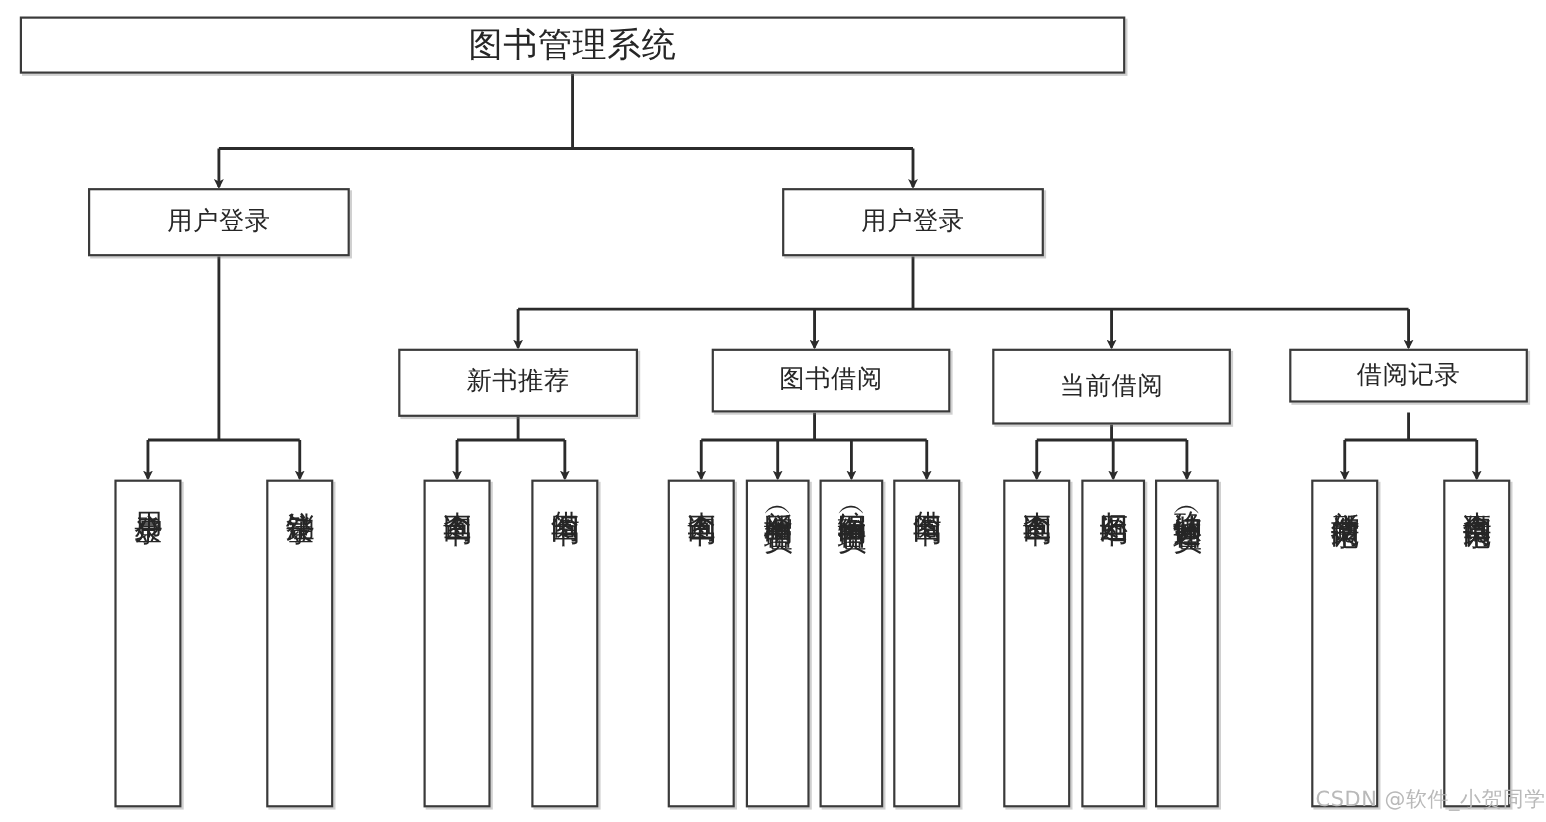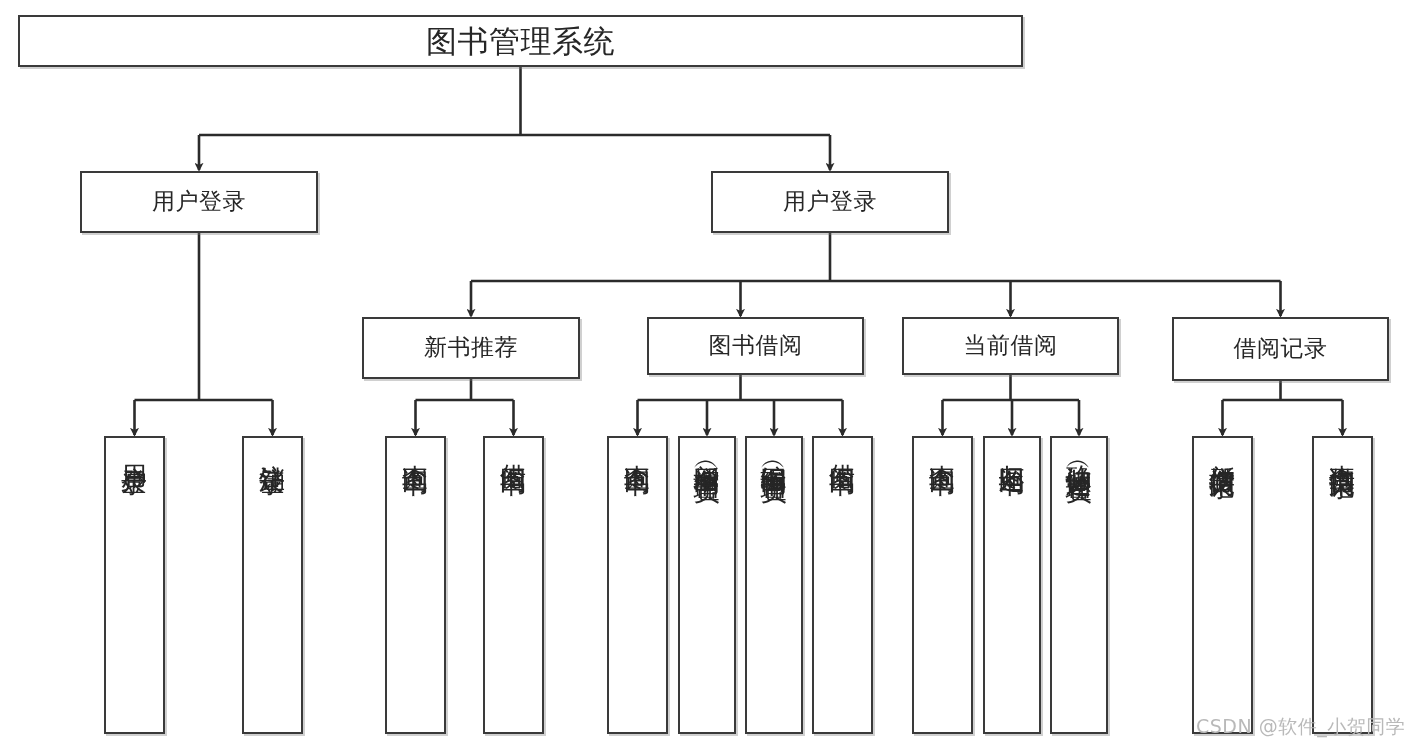--- a/index.html
+++ b/index.html
@@ -131,24 +131,24 @@
       </div>
       <div class="node horiz" style="left: 711px; top: 171px; width: 238px; height: 62px;">
         <span class="label">用户登录</span>
       </div>
       <div class="node horiz" style="left: 362px; top: 317px; width: 218px; height: 62px;">
         <span class="label">新书推荐</span>
       </div>
       <div class="node horiz" style="left: 632px; top: 317px; width: 217px; height: 58px; margin-left: 15px;">
         <span class="label">图书借阅</span>
       </div>
-      <div class="node horiz" style="left: 902px; top: 317px; width: 217px; height: 58px;">
+      <div class="node horiz" style="left: 902px; top: 317px; width: 217px; height: 69px;">
         <span class="label">当前借阅</span>
       </div>
-      <div class="node horiz" style="left: 1172px; top: 317px; width: 217px; height: 64px;">
+      <div class="node horiz" style="left: 1172px; top: 317px; width: 217px; height: 49px;">
         <span class="label">借阅记录</span>
       </div>
       <div class="node vert" style="left: 104px; top: 436px; width: 61px; height: 298px;">
         <span class="label">用户登录</span>
       </div>
       <div class="node vert" style="left: 242px; top: 436px; width: 61px; height: 298px;">
         <span class="label">注销登录</span>
       </div>
       <div class="node vert" style="left: 385px; top: 436px; width: 61px; height: 298px;">
         <span class="label">查询图书</span>

